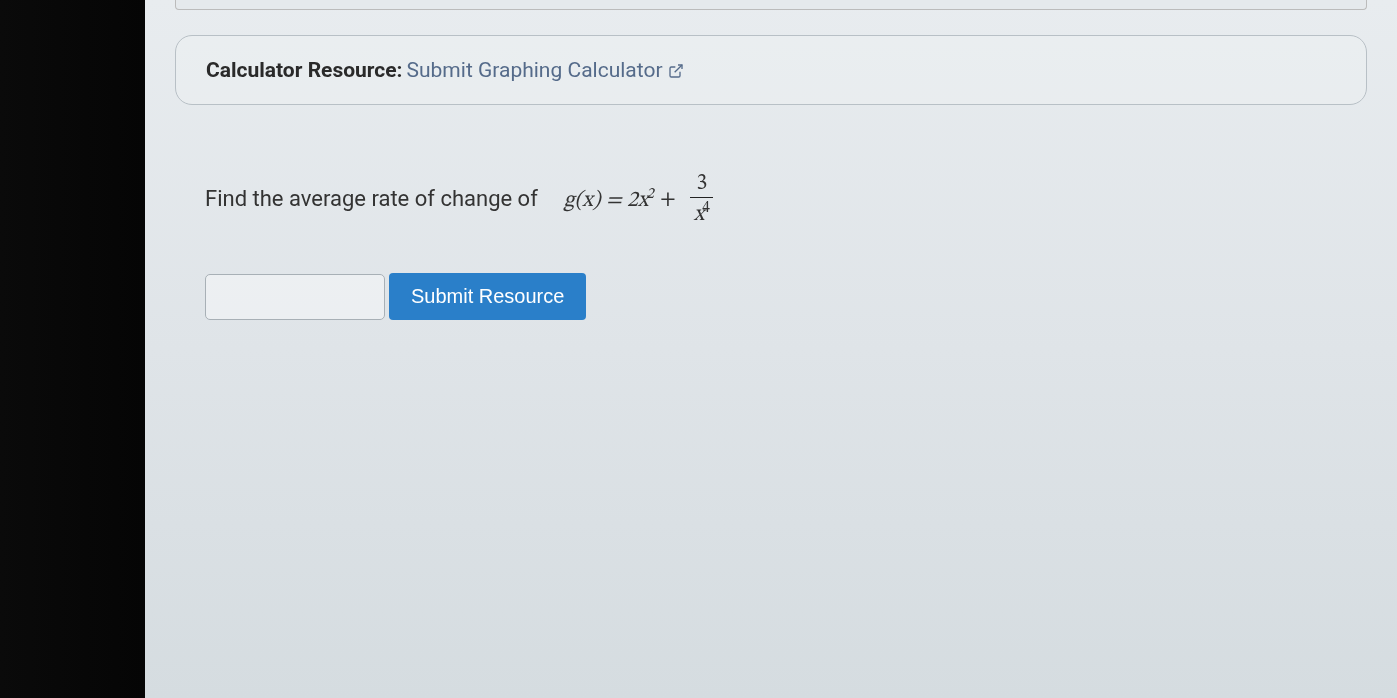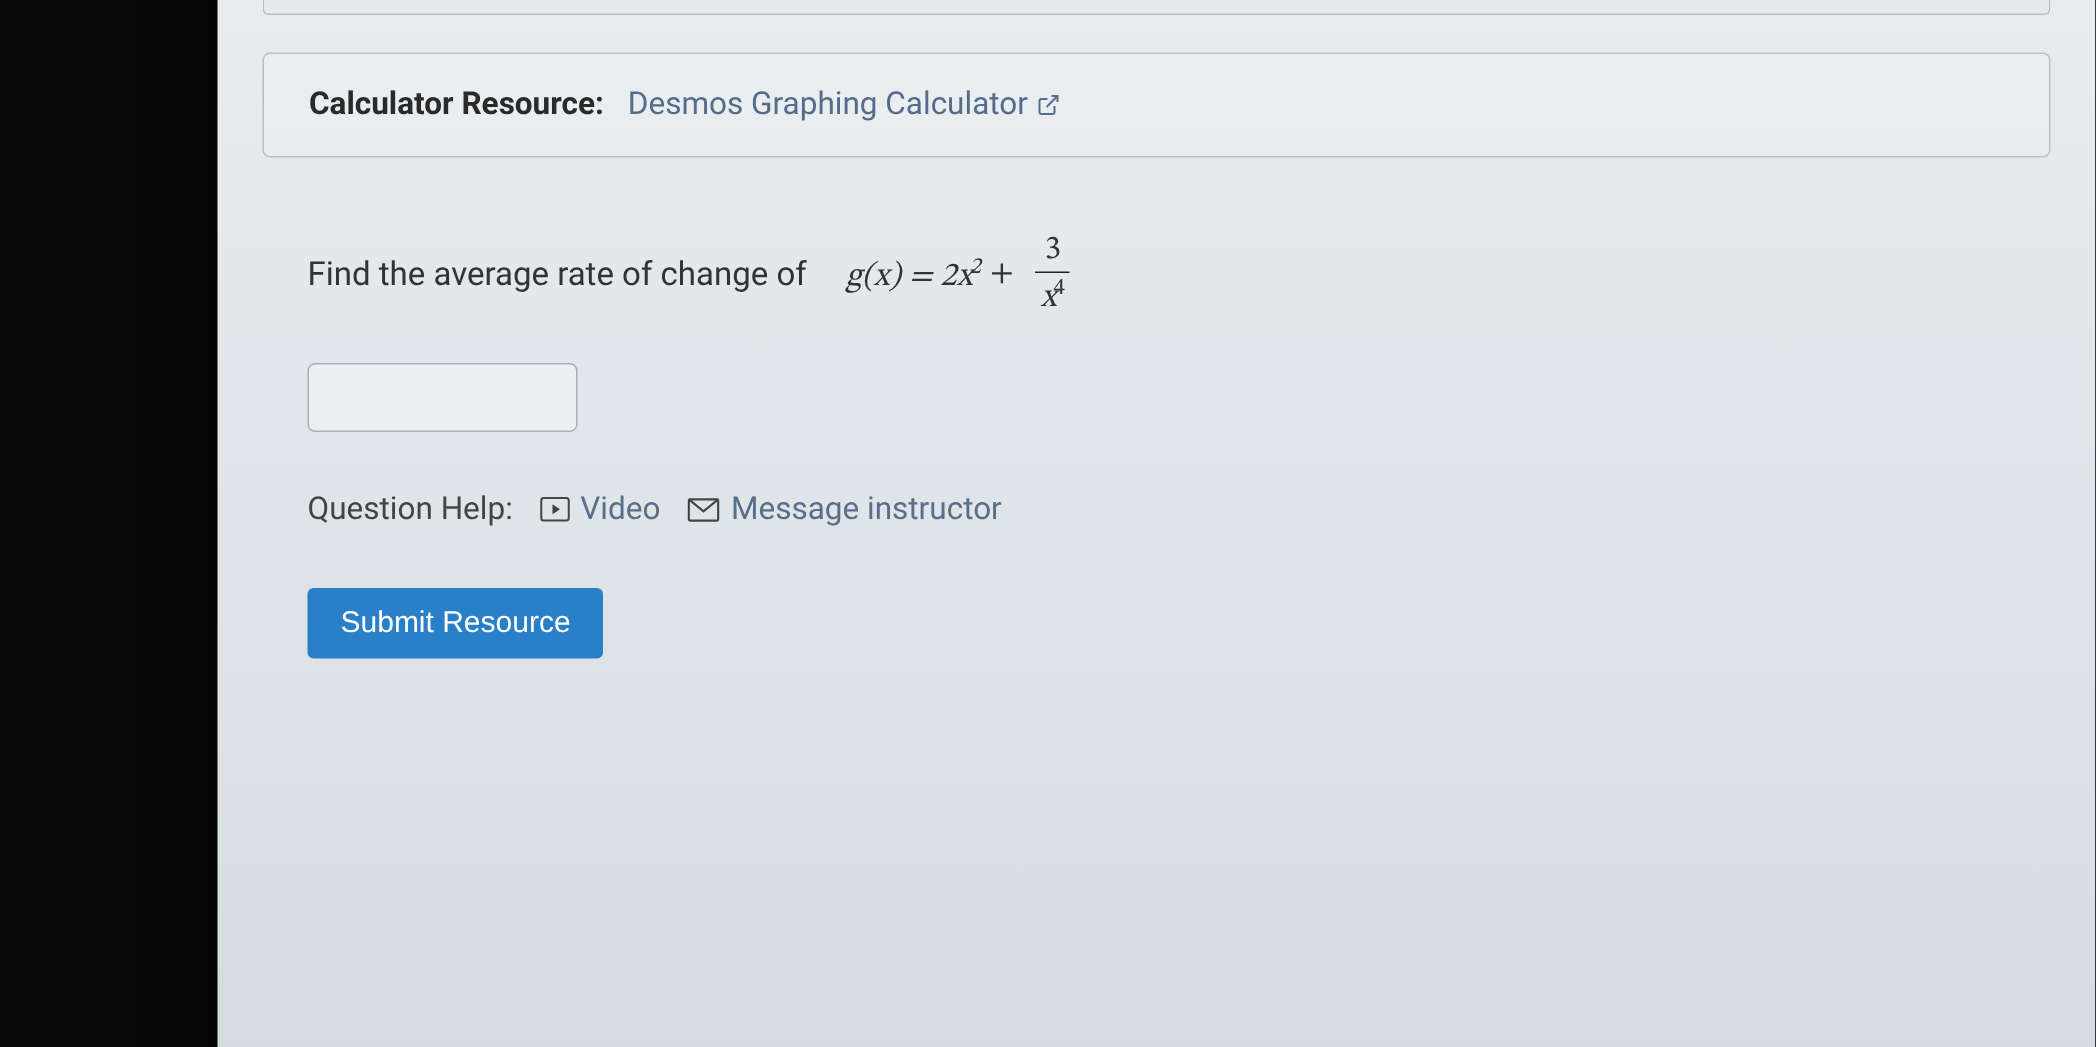--- a/index.html
+++ b/index.html
@@ -30,26 +30,26 @@
       margin: 0 30px 25px 30px;
       border: 1px solid #bbb;
       border-top: none;
       border-radius: 0 0 4px 4px;
       background: #e5e9ec;
     }
     .resource-box {
       margin: 0 30px 30px 30px;
       padding: 22px 30px;
       border: 1px solid #b8c0c6;
-      border-radius: 5px;
+      border-radius: 17px;
       background: rgba(255,255,255,0.15);
       font-size: 21px;
       display: flex;
       align-items: center;
-      gap: 16px;
+      gap: 4px;
     }
     .resource-label {
       font-weight: 700;
       color: #2a2a2a;
     }
     .resource-link {
       color: #556b8a;
       font-weight: 400;
     }
     .ext-icon {
@@ -69,21 +69,21 @@
       flex-wrap: wrap;
       gap: 20px;
       margin-bottom: 30px;
     }
     .math-expr {
       font-family: "Cambria Math", "STIX Two Math", serif;
       font-style: italic;
       display: inline-flex;
       align-items: center;
       gap: 6px;
-      margin: 0 6px;
+      margin: 16px 6px;
     }
     .math-var {
       font-style: italic;
     }
     .frac {
       display: inline-flex;
       flex-direction: column;
       align-items: center;
       vertical-align: middle;
       margin: 0 6px;
@@ -144,21 +144,21 @@
 
 <div class="left-dark"></div>
 
 <div class="main-content">
 
   <div class="top-bar-remnant"></div>
 
   <div class="resource-box">
     <span class="resource-label">Calculator Resource:</span>
     <a class="resource-link">
-      <span>Desmos Graphing Calculator</span>
+      <span>Submit Graphing Calculator</span>
       <span class="ext-icon">
         <svg width="16" height="16" viewBox="0 0 24 24" fill="none" stroke="currentColor" stroke-width="2">
           <path d="M18 13v6a2 2 0 0 1-2 2H5a2 2 0 0 1-2-2V8a2 2 0 0 1 2-2h6"></path>
           <polyline points="15 3 21 3 21 9"></polyline>
           <line x1="10" y1="14" x2="21" y2="3"></line>
         </svg>
       </span>
     </a>
   </div>
 
@@ -173,35 +173,18 @@
           <span class="frac-num" style="font-style:normal;">3</span>
           <span class="frac-den">
             <span class="math-var">x</span><span class="sup" style="font-style:normal;">4</span>
           </span>
         </span>
       </span>
     </div>
 
     <input type="text" class="answer-input" value="" style="">
 
-    <div class="help-row">
-      <span>Question Help:</span>
-      <a class="help-link">
-        <svg width="20" height="17" viewBox="0 0 24 20">
-          <rect x="1" y="1" width="22" height="18" rx="2" fill="none" stroke="#444" stroke-width="1.6"></rect>
-          <polygon points="10,6 10,14 16,10" fill="#444"></polygon>
-        </svg>
-        <span>Video</span>
-      </a>
-      <a class="help-link">
-        <svg width="22" height="16" viewBox="0 0 24 18">
-          <rect x="1" y="1" width="22" height="16" rx="1" fill="none" stroke="#444" stroke-width="1.6"></rect>
-          <polyline points="1,1 12,10 23,1" fill="none" stroke="#444" stroke-width="1.6"></polyline>
-        </svg>
-        <span>Message instructor</span>
-      </a>
-    </div>
 
     <button class="submit-btn">Submit Resource</button>
 
   </div>
 
 </div>
 
 </body></html>

